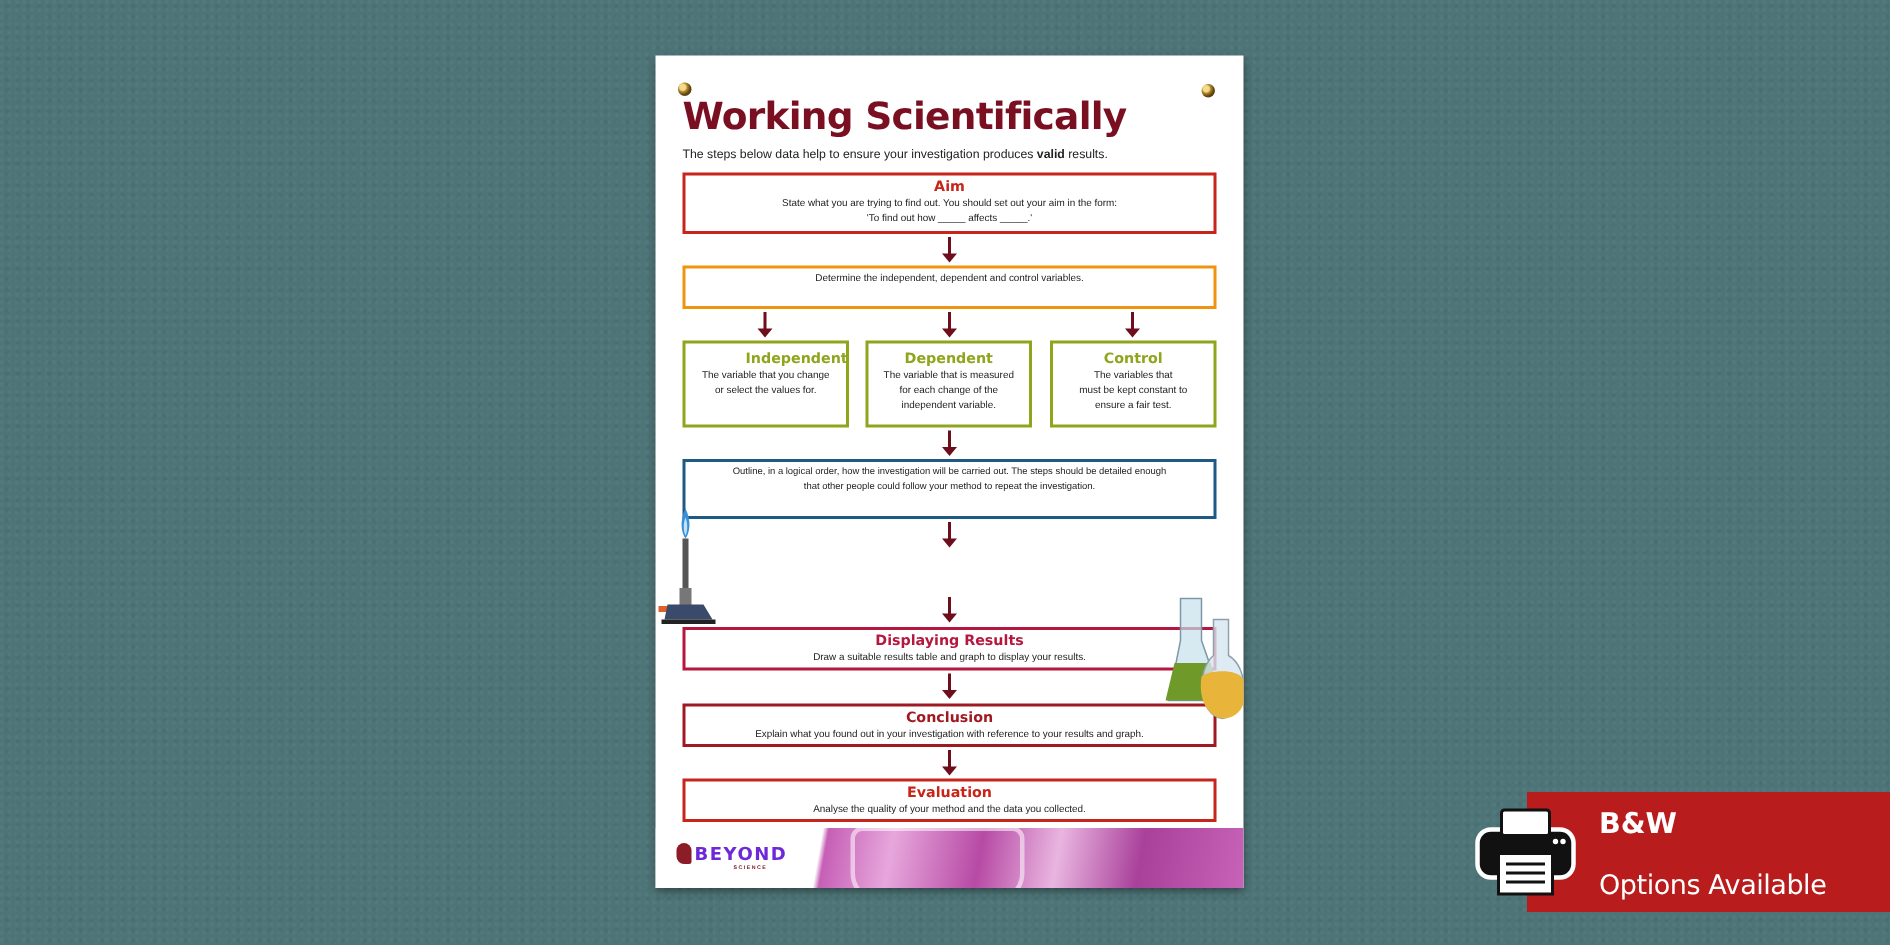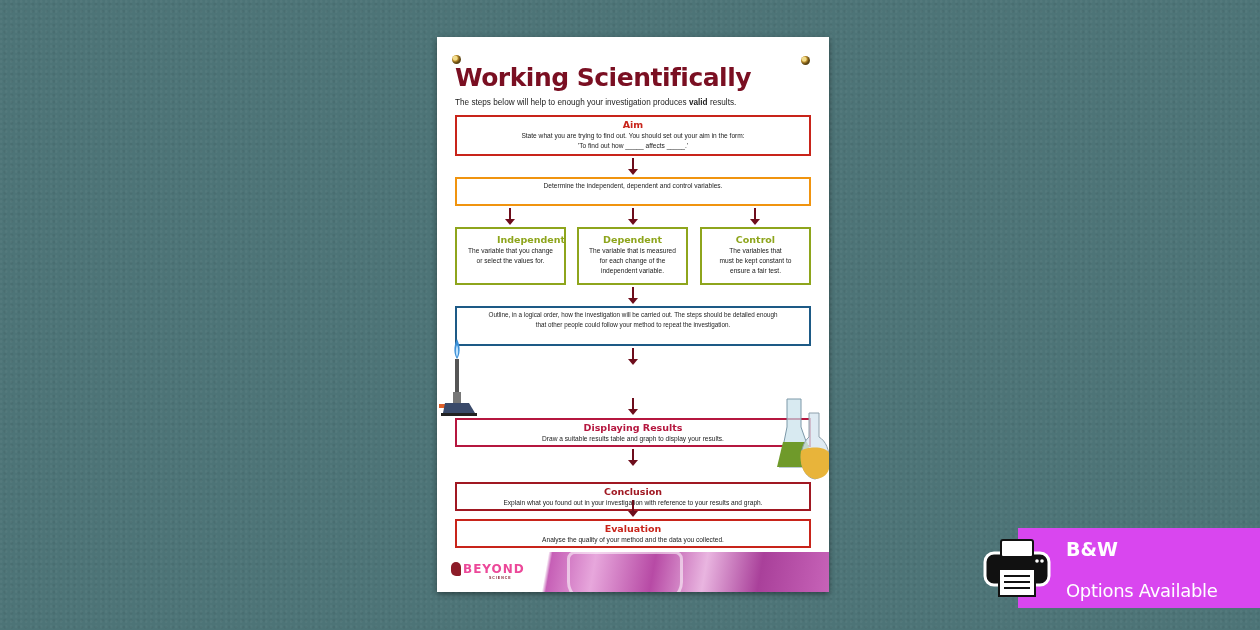--- a/index.html
+++ b/index.html
@@ -48,43 +48,43 @@
     background:linear-gradient(100deg, #fff 0 28%, #c65fb6 29%, #e7a7dc 40%, #b74aa5 55%, #e9b5e0 68%, #a9409a 82%, #c763b8 100%);
   }
   .beaker-glass {
     position:absolute; left:130px; bottom:-10px; width:110px; height:45px;
     border:3px solid rgba(255,255,255,0.55); border-radius:8px 8px 20px 20px;
   }
   .logo {
     position:absolute; left:14px; bottom:16px; display:flex; align-items:center;
   }
   .logo .mark { width:10px; height:14px; border-radius:6px 6px 2px 6px; background:#8c1c28; margin-right:2px; }
-  .logo .brand { font-family:"DejaVu Sans", sans-serif; font-weight:bold; font-size:12px; color:#ec4899; letter-spacing:1px; }
+  .logo .brand { font-family:"DejaVu Sans", sans-serif; font-weight:bold; font-size:12px; color:#6d28d9; letter-spacing:1px; }
   .logo .sub { position:absolute; left:38px; top:14px; font-size:3.5px; color:#7a0f22; letter-spacing:1px; font-weight:bold; }
   .burner { position:absolute; left:-2px; top:300px; width:45px; height:80px; }
   .flasks { position:absolute; left:338px; top:360px; width:60px; height:90px; }
   .badge {
-    position:absolute; left:1018px; top:528px; width:242px; height:80px; background:#d946ef;
+    position:absolute; left:1018px; top:528px; width:242px; height:80px; background:#b91c1c;
   }
   .badge-icon {
     position:absolute; left:982px; top:537px; width:70px; height:62px;
   }
   .badge .t1 { position:absolute; left:48px; top:10px; font-family:"DejaVu Sans", sans-serif; font-weight:bold; font-size:19px; color:#fff; }
   .badge .t2 { position:absolute; left:48px; top:52px; font-family:"DejaVu Sans", sans-serif; font-size:18px; color:#fff; letter-spacing:-0.3px; }
 </style>
 </head>
 <body>
 
 <div class="poster">
   <span class="pin" style="left:15px;top:18px;"></span>
   <span class="pin" style="left:364px;top:19px;"></span>
   <span class="pin" style="left:360px;top:527px;"></span>
 
   <h1 class="title">Working Scientifically</h1>
-  <div class="subtitle"><span>The steps below will help to enough your investigation produces </span><b>valid</b><span> results.</span></div>
+  <div class="subtitle"><span>The steps below data help to ensure your investigation produces </span><b>valid</b><span> results.</span></div>
 
   <div class="box" style="left:18px;top:78px;width:356px;height:41px;border-color:#c8241a;">
     <div class="bt" style="color:#c8241a;">Aim</div>
     <div class="bd">State what you are trying to find out. You should set out your aim in the form:</div>
     <div class="bd">'To find out how _____ affects _____.'</div>
   </div>
   <div class="arrow" style="left:195px;top:121px;height:12px;"></div>
 
   <div class="box" style="left:18px;top:140px;width:356px;height:29px;border-color:#f0940f;">
     <div class="bd">Determine the independent, dependent and control variables.</div>
@@ -119,21 +119,21 @@
   <div class="arrow" style="left:195px;top:311px;height:12px;"></div>
 
   <div class="arrow" style="left:195px;top:361px;height:12px;"></div>
 
   <div class="box" style="left:18px;top:381px;width:356px;height:29px;border-color:#b5173f;">
     <div class="bt" style="color:#b5173f;">Displaying Results</div>
     <div class="bd">Draw a suitable results table and graph to display your results.</div>
   </div>
   <div class="arrow" style="left:195px;top:412px;height:12px;"></div>
 
-  <div class="box" style="left:18px;top:445px;width:356px;height:29px;border-color:#a01822;">
+  <div class="box" style="left:18px;top:432px;width:356px;height:29px;border-color:#a01822;">
     <div class="bt" style="color:#a01822;">Conclusion</div>
     <div class="bd">Explain what you found out in your investigation with reference to your results and graph.</div>
   </div>
   <div class="arrow" style="left:195px;top:463px;height:12px;"></div>
 
   <div class="box" style="left:18px;top:482px;width:356px;height:29px;border-color:#c8241a;">
     <div class="bt" style="color:#c8241a;">Evaluation</div>
     <div class="bd">Analyse the quality of your method and the data you collected.</div>
   </div>
 

